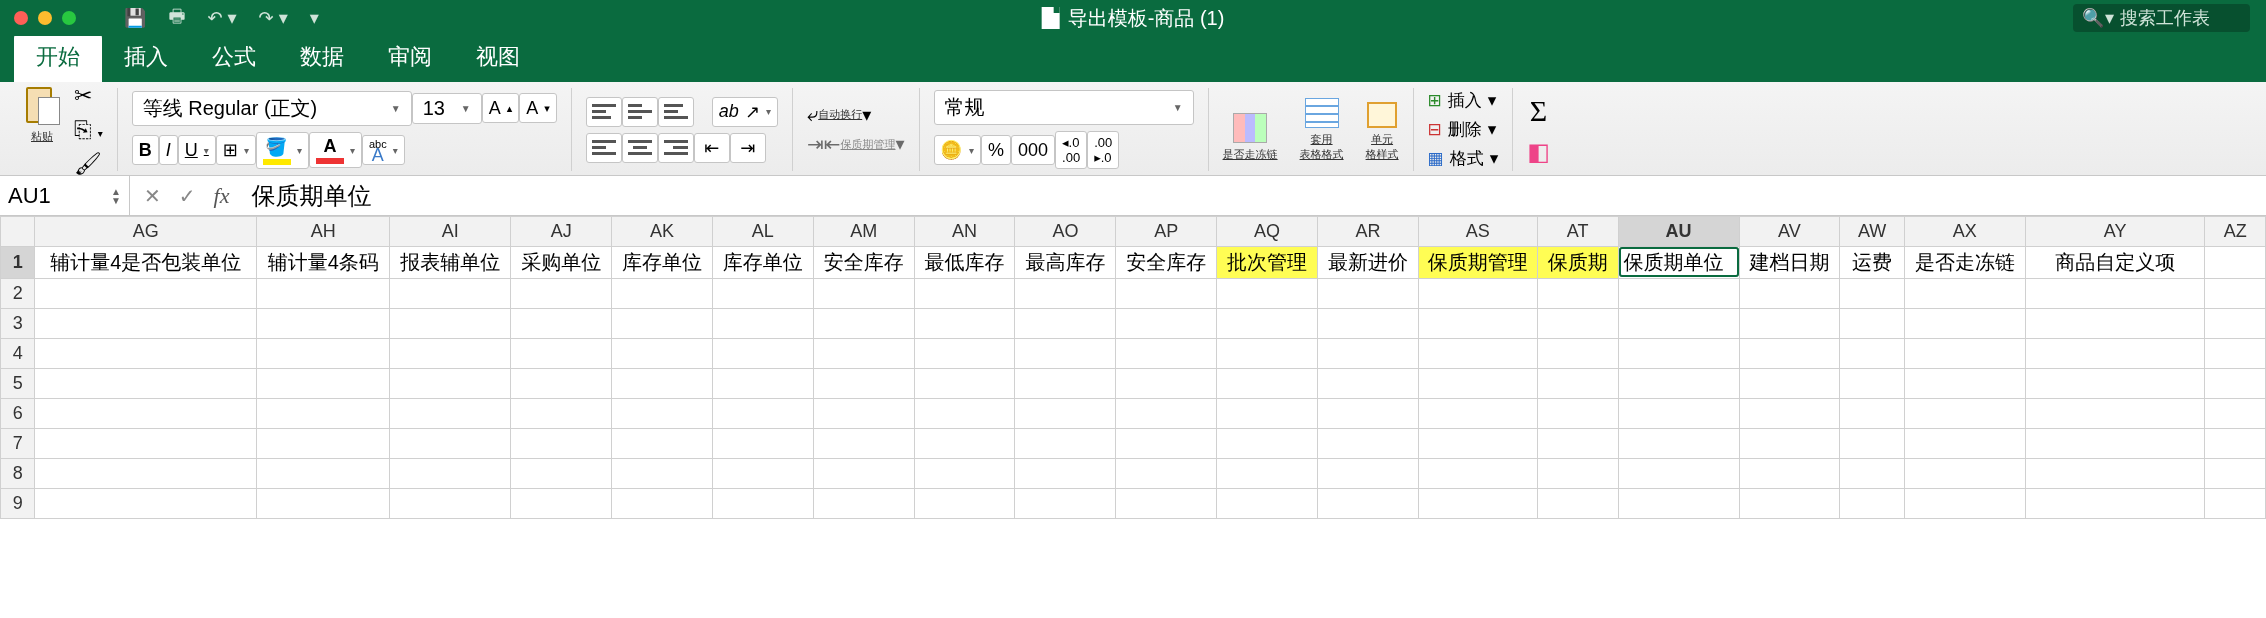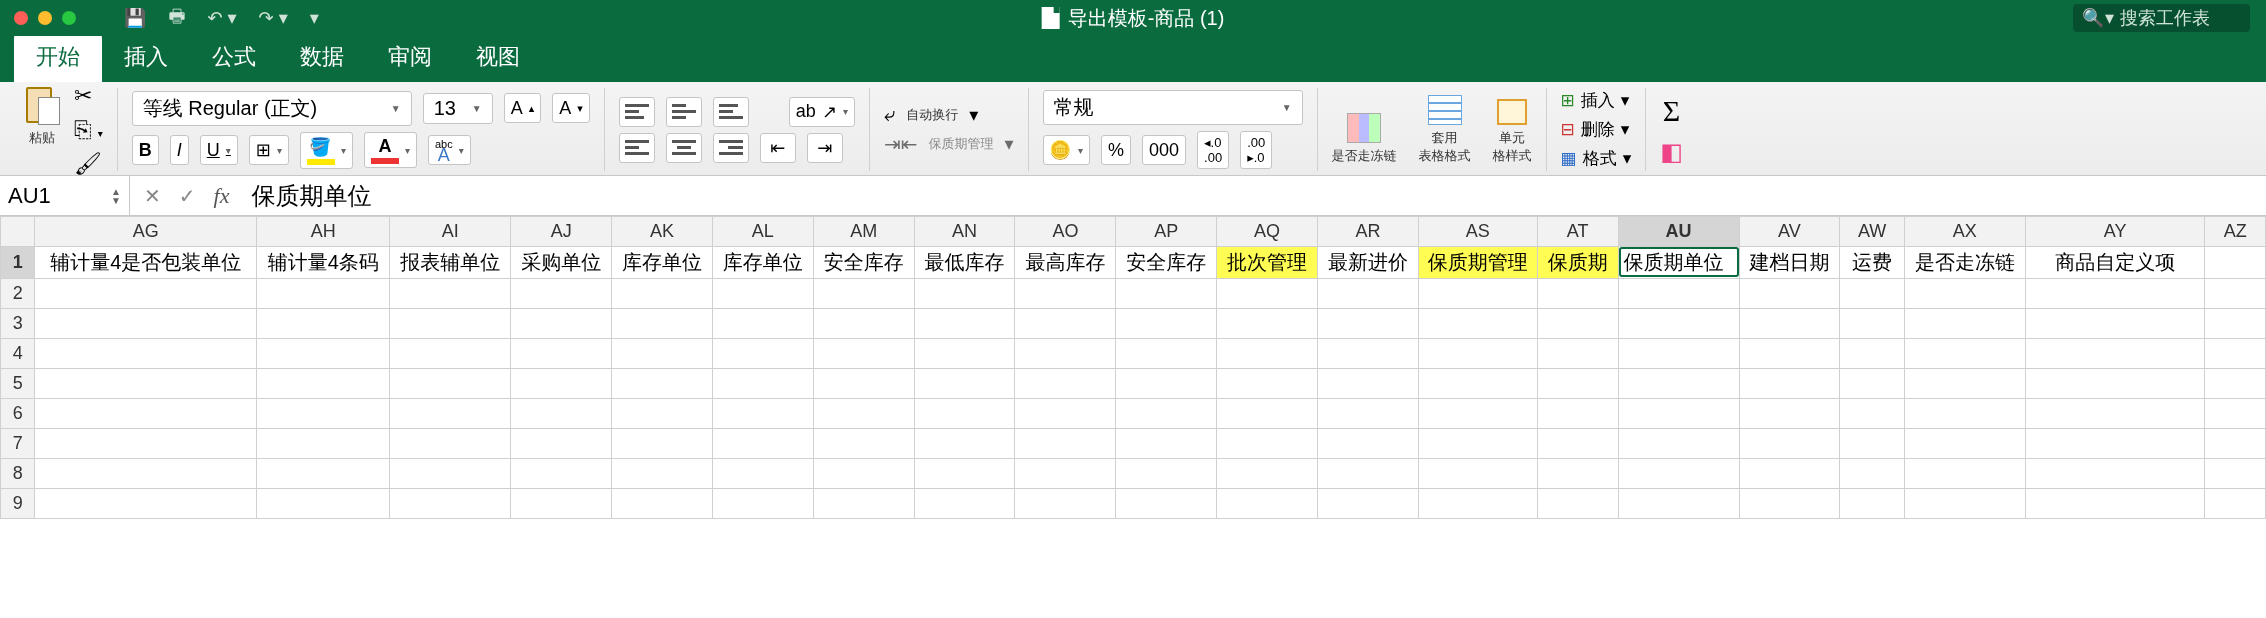--- a/index.html
+++ b/index.html
@@ -21,28 +21,28 @@
 
   
   .tabrow { height: 46px; background: #0a6b3f; display: flex; align-items: flex-end; padding-left: 14px; gap: 0; }
   .tab { color: #fff; font-size: 22px; padding: 8px 22px 10px; cursor: pointer; }
   .tab.active { background: #fff; color: #0a6b3f; border-radius: 4px 4px 0 0; }
 
   
   .ribbon { height: 94px; background: linear-gradient(#f4f4f4,#ececec); border-bottom: 1px solid #c8c8c8; display: flex; align-items: stretch; padding: 6px 10px 4px; }
   .group { border-right: 1px solid #d0d0d0; padding: 0 14px; display: flex; flex-direction: column; justify-content: center; gap: 6px; }
   .group:last-child { border-right: none; }
-  .btnrow { display: flex; align-items: center; gap: 11px; }
+  .btnrow { display: flex; align-items: center; gap: 0; }
   .rbtn { border: 1px solid #c5c5c5; background: #fff; border-radius: 3px; padding: 3px 8px; font-size: 18px; display: flex; align-items: center; gap: 6px; cursor: pointer; min-height: 30px; }
   .rbtn.small { padding: 3px 6px; }
   .rbtn .caret { font-size: 10px; color: #666; }
   .sel { border: 1px solid #c5c5c5; background: #fff; border-radius: 3px; padding: 3px 10px; font-size: 20px; display: flex; align-items: center; gap: 10px; }
   .sel .caret { font-size: 10px; color: #666; margin-left: auto; }
   .bigcol { display: flex; flex-direction: column; align-items: center; gap: 4px; font-size: 17px; }
-  .lbl { font-size: 13px; color: #333; white-space: nowrap; }
+  .lbl { font-size: 11px; color: #333; white-space: nowrap; text-decoration: underline; }
   .clipboard-ic { position: relative; width: 36px; height: 42px; }
   .clipboard-ic .board { position:absolute; top:4px; left:2px; width:26px; height:36px; border:2px solid #a67c00; background:#f5deb3; border-radius:2px;}
   .clipboard-ic .paper { position:absolute; bottom:0; right:0; width:22px; height:28px; background:#fff; border:1px solid #888;}
   .scissors { font-size: 22px; }
   .yellow-bar { display:inline-block; width:28px; height:6px; background:#ffe900; }
   .red-bar { display:inline-block; width:28px; height:6px; background:#e33; }
   .align-ic { width:24px; display:inline-flex; flex-direction:column; gap:3px; }
   .align-ic span { height:3px; background:#555; }
   .vbtn { border:1px solid #c5c5c5; background:#fff; border-radius:3px; width:36px; height:30px; display:flex; align-items:center; justify-content:center; cursor:pointer; }
   .cond-ic { width:34px; height:30px; background: linear-gradient(to right, #fbb 0 33%, #bbf 33% 66%, #bfb 66% 100%); border:1px solid #aaa; }
@@ -184,21 +184,21 @@
           </div>
         </div>
       <div class="vbtn">
           <div class="align-ic">
             <span style="width:80%"></span>
             <span style="width:60%"></span>
             <span></span>
           </div>
         </div>
       <div style="width:18px;"></div>
-      <div class="rbtn small"><span style="">ab</span>↗<span class="caret">▾</span></div>
+      <div class="rbtn small"><span style="font-style:italic;">ab</span>↗<span class="caret">▾</span></div>
     </div>
     <div class="btnrow">
       <div class="vbtn">
           <div class="align-ic">
             <span></span>
             <span style="width:60%"></span>
             <span></span>
           </div>
         </div>
       <div class="vbtn">

